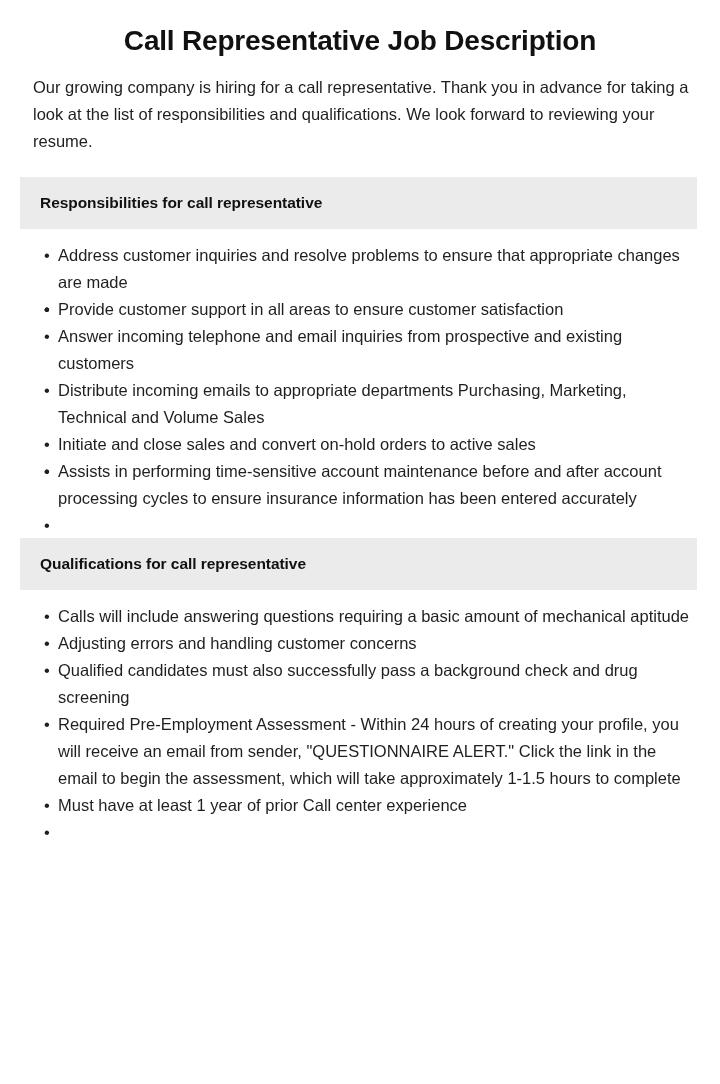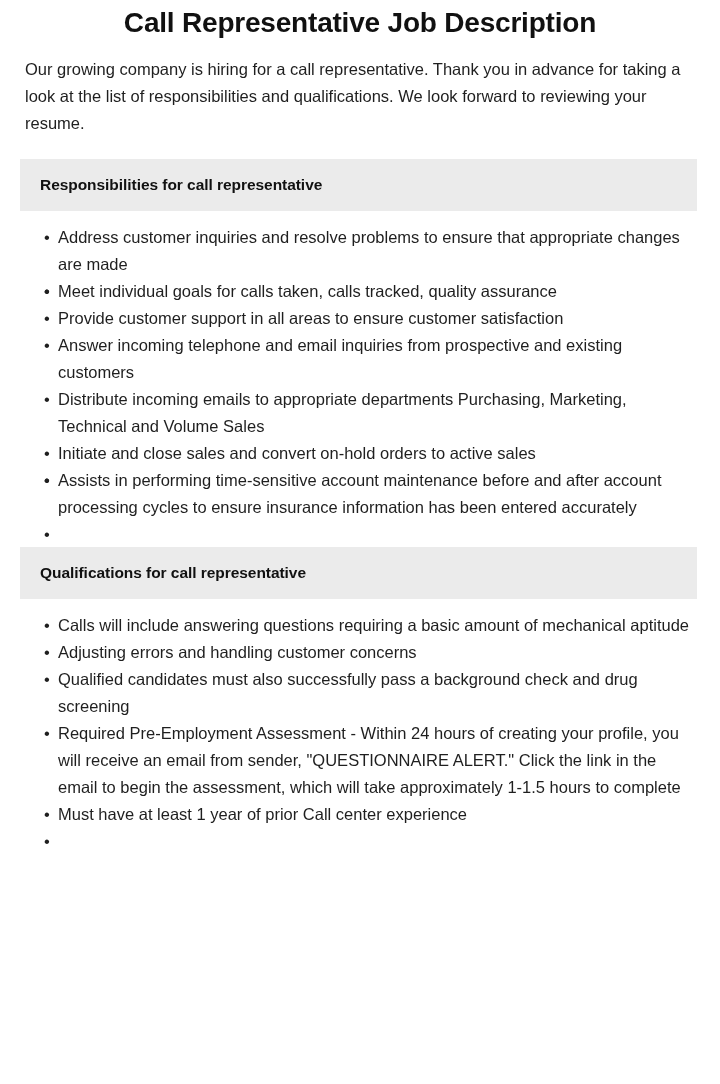--- a/index.html
+++ b/index.html
@@ -18,31 +18,31 @@
   }
 
   .page {
     width: 720px;
     box-sizing: border-box;
     padding: 0;
   }
 
   .doc-title {
     margin: 0;
-    padding: 4px 20px 0 20px;
+    padding: 22px 20px 0 20px;
     font-size: 28px;
     line-height: 38px;
     font-weight: bold;
     text-align: center;
     letter-spacing: -0.2px;
     color: #111111;
   }
 
   .intro {
-    margin: 14px 0 0 4px;
+    margin: 14px 0 0 12px;
     padding: 0 22px 0 21px;
     font-size: 16.5px;
     line-height: 27px;
     color: #1f1f1f;
   }
 
   .section {
     margin-top: 22px;
   }
 
@@ -103,21 +103,21 @@
 
   <p class="intro">Our growing company is hiring for a call representative. Thank you in advance for taking a look at the list of responsibilities and qualifications. We look forward to reviewing your resume.</p>
 
   <div class="section section-responsibilities">
     <div class="section-header">
       <span class="section-header-title">Responsibilities for call representative</span>
     </div>
     <ul class="bullet-list">
         <li><span class="bullet-dot">•</span><span>Address customer inquiries and resolve problems to ensure that appropriate changes are made</span></li>
         <li><span class="bullet-dot">•</span></li>
-        <li><span class="bullet-dot">•</span><span>Meet individual goals for calls taken, calls tracked, quality assurance</span></li>
+        <li><span class="bullet-dot">•</span></li>
         <li><span class="bullet-dot">•</span><span>Provide customer support in all areas to ensure customer satisfaction</span></li>
         <li><span class="bullet-dot">•</span><span>Answer incoming telephone and email inquiries from prospective and existing customers</span></li>
         <li><span class="bullet-dot">•</span><span>Distribute incoming emails to appropriate departments Purchasing, Marketing, Technical and Volume Sales</span></li>
         <li><span class="bullet-dot">•</span><span>Initiate and close sales and convert on-hold orders to active sales</span></li>
         <li><span class="bullet-dot">•</span></li>
         <li><span class="bullet-dot">•</span><span>Assists in performing time-sensitive account maintenance before and after account processing cycles to ensure insurance information has been entered accurately</span></li>
         <li><span class="bullet-dot">•</span></li>
       </ul>
   </div>
 

